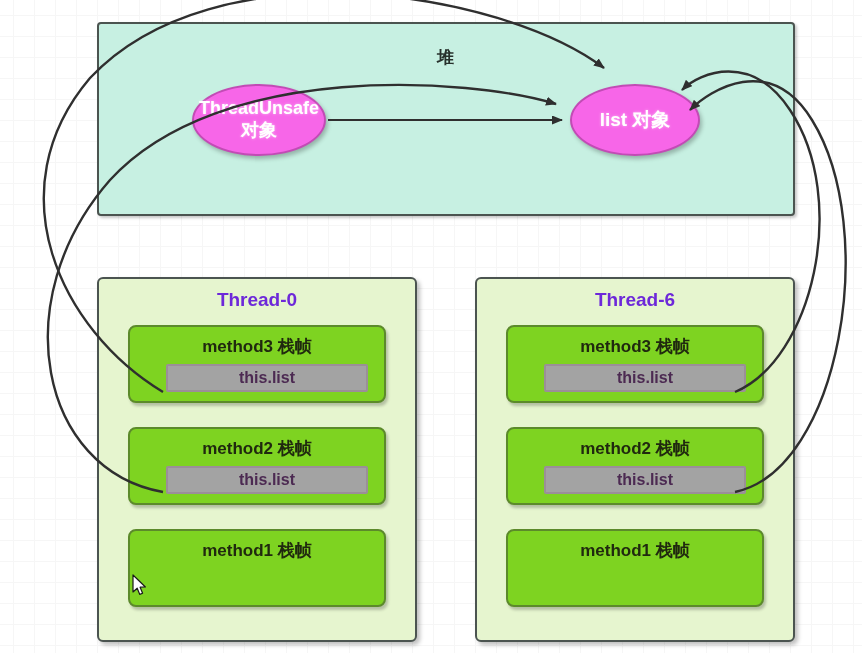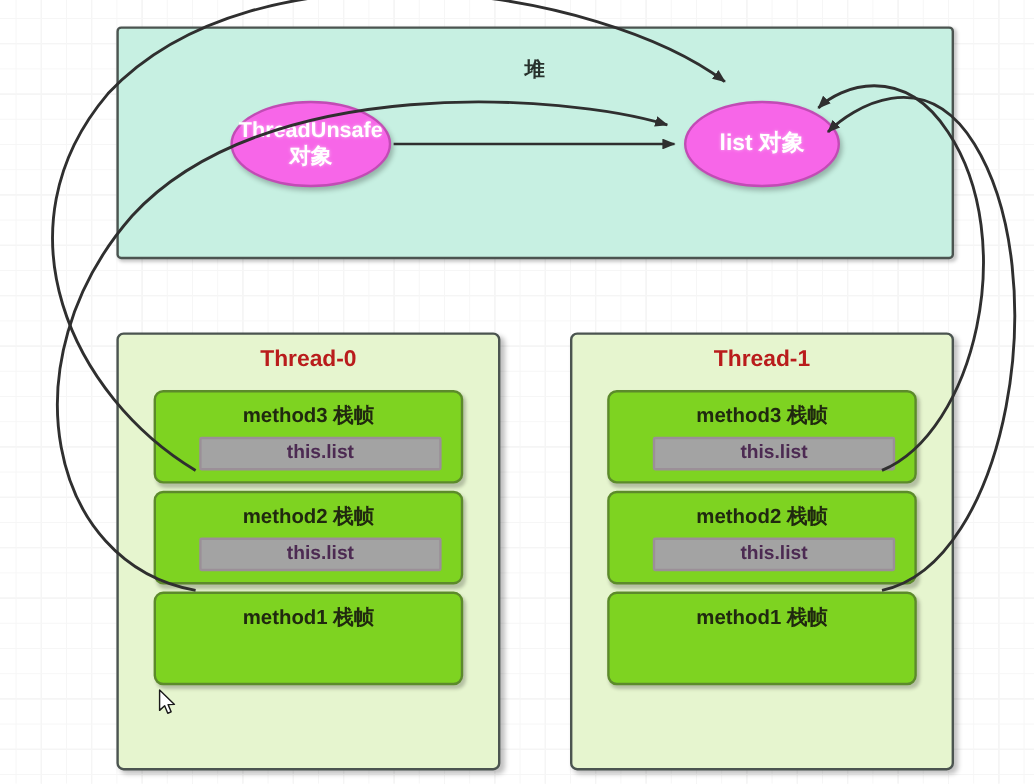--- a/index.html
+++ b/index.html
@@ -75,34 +75,34 @@
     border:2.5px solid #4b5450;
     border-radius:6px;
     box-shadow:3px 3px 4px rgba(0,0,0,.25);
     box-sizing:border-box;
   }
   .thread-0{left:97px;}
   .thread-1{left:475px;}
   .thread-title{
     position:absolute;left:0;right:0;top:10px;
     text-align:center;
-    font-size:19px;font-weight:700;color:#b91c1c;
+    font-size:19px;font-weight:700;color:#6d28d9;
   }
 
   .frames{
     position:absolute;left:29px;right:29px;top:46px;
   }
   .frame{
     position:relative;
     background:#7ed321;
     border:2px solid #5c8a2b;
     border-radius:8px;
     box-shadow:2px 3px 3px rgba(0,0,0,.22);
     height:78px;
-    margin-bottom:6px;
+    margin-bottom:24px;
     box-sizing:border-box;
   }
   .frame-title{
     position:absolute;left:0;right:0;top:8px;
     text-align:center;
     font-size:17px;font-weight:700;color:#20290f;
   }
   .slot{
     position:absolute;left:36px;right:16px;top:37px;height:28px;
     background:#a3a3a3;
@@ -146,21 +146,21 @@
         <div class="slot">this.list</div>
       </div>
       <div class="frame empty">
         <div class="frame-title">method1 栈帧</div>
 
       </div>
     </div>
   </div>
 
   <div class="thread-box thread-1">
-    <div class="thread-title">Thread-1</div>
+    <div class="thread-title">Thread-6</div>
     <div class="frames">
       <div class="frame">
         <div class="frame-title">method3 栈帧</div>
         <div class="slot">this.list</div>
       </div>
       <div class="frame">
         <div class="frame-title">method2 栈帧</div>
         <div class="slot">this.list</div>
       </div>
       <div class="frame empty">

